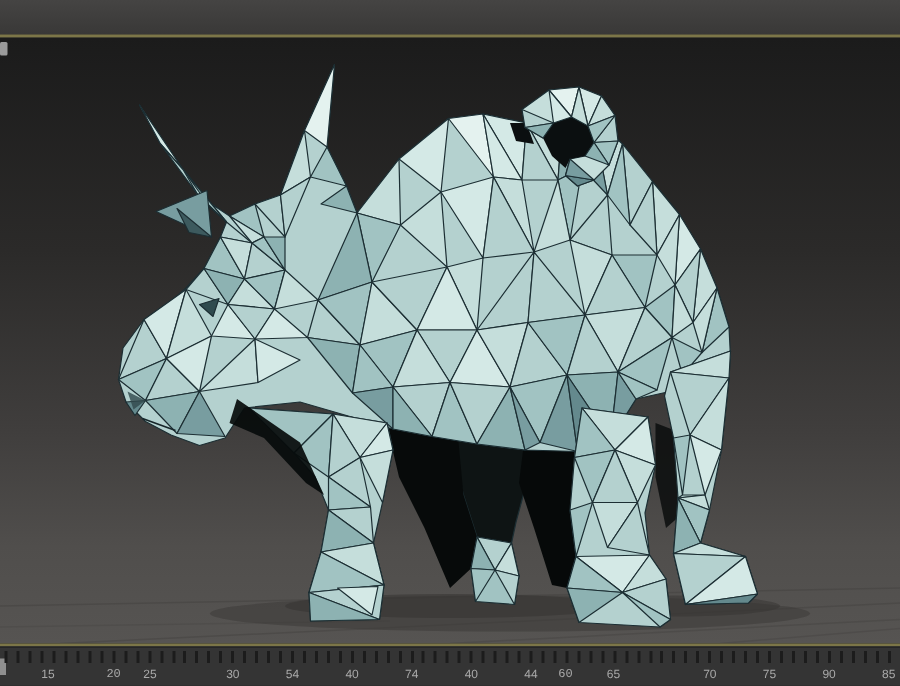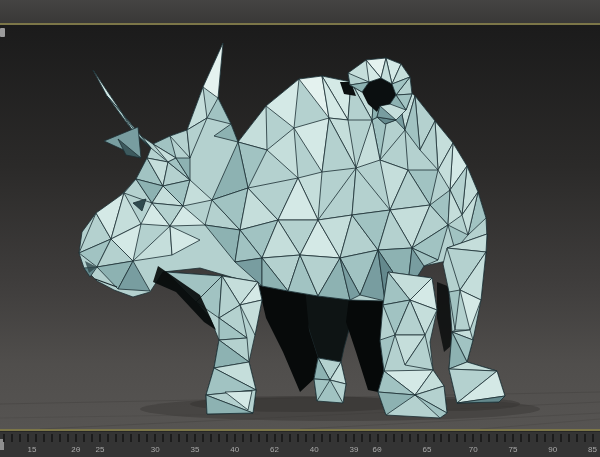--- a/index.html
+++ b/index.html
@@ -343,57 +343,57 @@
     <div class="tick" style="left: 130.4px;"></div>
     <div class="tick" style="left: 138.35px;"></div>
     <div class="tick" style="left: 146.3px;"></div>
     <div class="tick" style="left: 154.25px;"></div>
     <div class="tick-label" style="left: 155.25px;">30</div>
     <div class="tick" style="left: 162.2px;"></div>
     <div class="tick" style="left: 170.15px;"></div>
     <div class="tick" style="left: 178.1px;"></div>
     <div class="tick" style="left: 186.05px;"></div>
     <div class="tick" style="left: 194px;"></div>
-    <div class="tick-label" style="left: 195px;">35</div>
+    <div class="tick-label" style="left: 195px;">54</div>
     <div class="tick" style="left: 201.95px;"></div>
     <div class="tick" style="left: 209.9px;"></div>
     <div class="tick" style="left: 217.85px;"></div>
     <div class="tick" style="left: 225.8px;"></div>
     <div class="tick" style="left: 233.75px;"></div>
     <div class="tick-label" style="left: 234.75px;">40</div>
     <div class="tick" style="left: 241.7px;"></div>
     <div class="tick" style="left: 249.65px;"></div>
     <div class="tick" style="left: 257.6px;"></div>
     <div class="tick" style="left: 265.55px;"></div>
     <div class="tick" style="left: 273.5px;"></div>
-    <div class="tick-label" style="left: 274.5px;">62</div>
+    <div class="tick-label" style="left: 274.5px;">74</div>
     <div class="tick" style="left: 281.45px;"></div>
     <div class="tick" style="left: 289.4px;"></div>
     <div class="tick" style="left: 297.35px;"></div>
     <div class="tick" style="left: 305.3px;"></div>
     <div class="tick" style="left: 313.25px;"></div>
     <div class="tick-label" style="left: 314.25px;">40</div>
     <div class="tick" style="left: 321.2px;"></div>
     <div class="tick" style="left: 329.15px;"></div>
     <div class="tick" style="left: 337.1px;"></div>
     <div class="tick" style="left: 345.05px;"></div>
     <div class="tick" style="left: 353px;"></div>
-    <div class="tick-label" style="left: 354px;">39</div>
+    <div class="tick-label" style="left: 354px;">44</div>
     <div class="tick" style="left: 360.95px;"></div>
     <div class="tick" style="left: 368.9px;"></div>
     <div class="tick" style="left: 376.85px;"></div>
     <div class="tick" style="left: 384.8px;"></div>
     <div class="tick" style="left: 392.75px;"></div>
     <div class="tick-label" style="left: 377px; font-family: Liberation Mono, monospace;">60</div>
     <div class="tick" style="left: 400.7px;"></div>
     <div class="tick" style="left: 408.65px;"></div>
     <div class="tick" style="left: 416.6px;"></div>
     <div class="tick" style="left: 424.55px;"></div>
     <div class="tick" style="left: 432.5px;"></div>
-    <div class="tick-label" style="left: 427px;">65</div>
+    <div class="tick-label" style="left: 409px;">65</div>
     <div class="tick" style="left: 440.45px;"></div>
     <div class="tick" style="left: 448.4px;"></div>
     <div class="tick" style="left: 456.35px;"></div>
     <div class="tick" style="left: 464.3px;"></div>
     <div class="tick" style="left: 472.25px;"></div>
     <div class="tick-label" style="left: 473.25px;">70</div>
     <div class="tick" style="left: 480.2px;"></div>
     <div class="tick" style="left: 488.15px;"></div>
     <div class="tick" style="left: 496.1px;"></div>
     <div class="tick" style="left: 504.05px;"></div>

